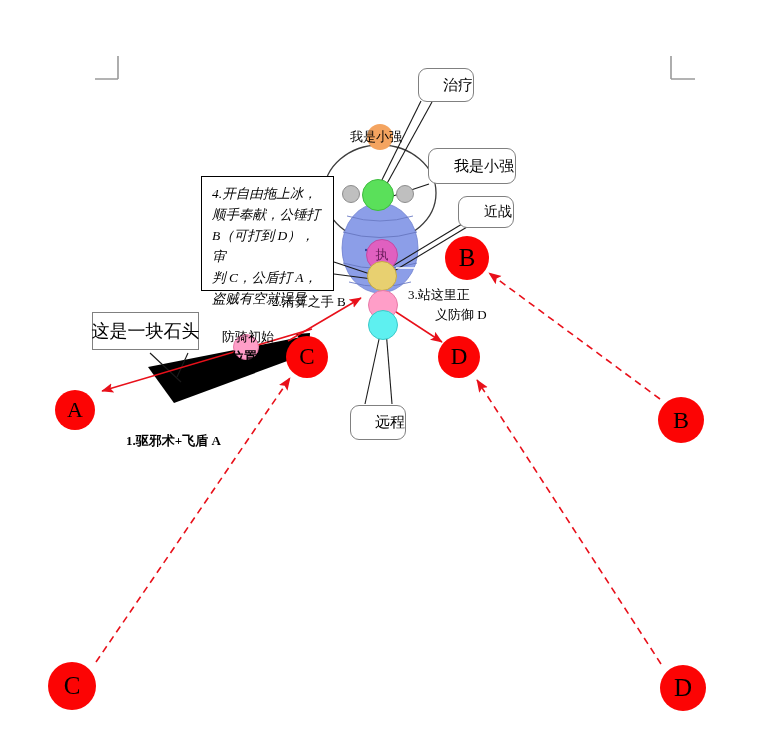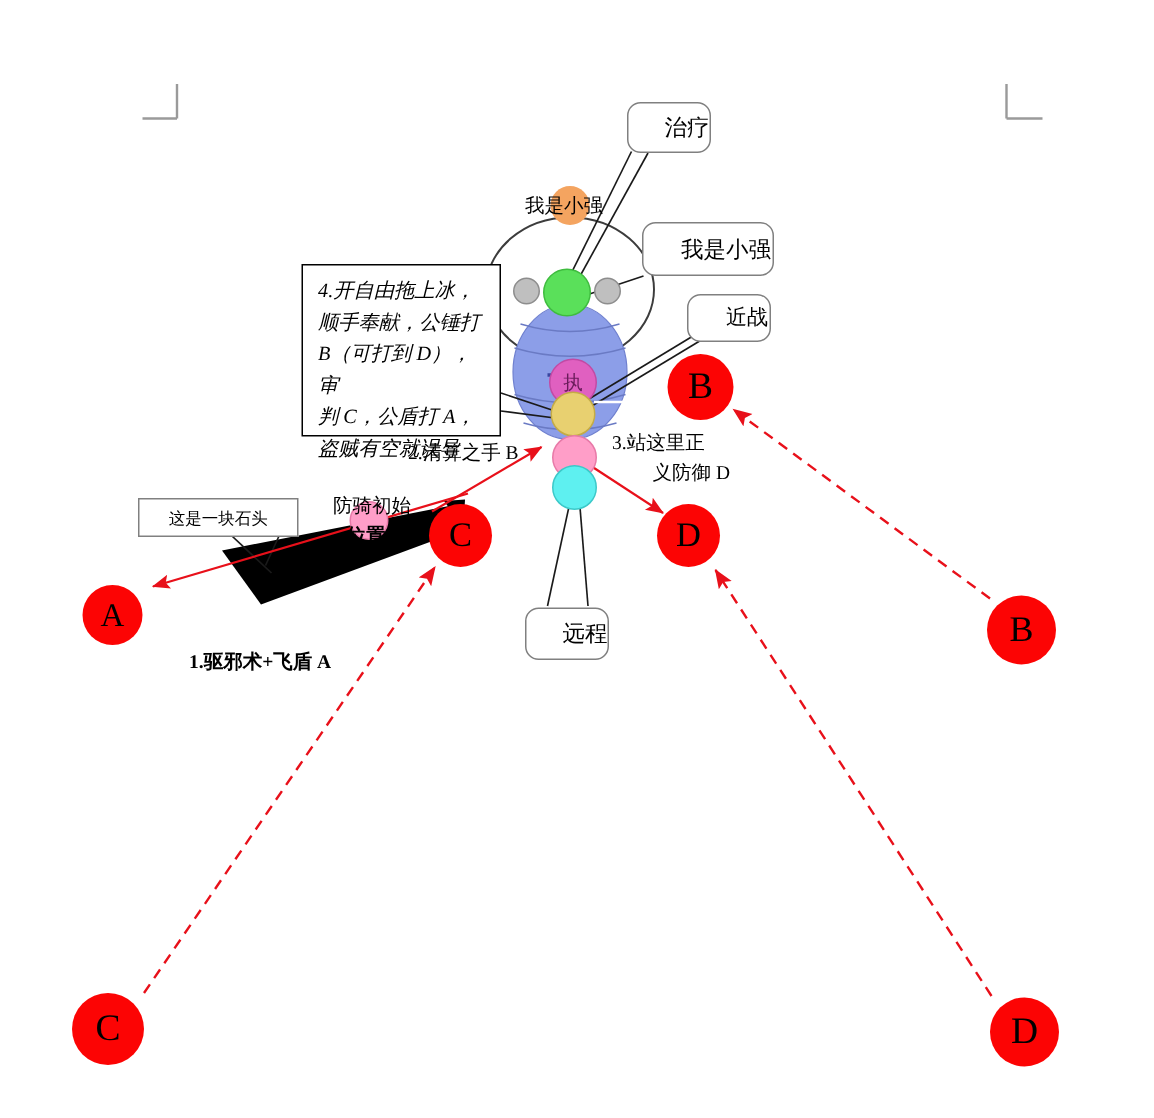--- a/index.html
+++ b/index.html
@@ -179,21 +179,21 @@
   <div class="circle-label" style="left:48px;top:662px;width:48px;height:48px;background:#fc0404;font-size:25px;">C</div>
 
   <div class="circle-label" style="left:660px;top:665px;width:46px;height:46px;background:#fc0404;font-size:25px;">D</div>
 
   <div class="callout round" style="left:418px;top:68px;width:56px;height:34px;font-size:15px;">治疗</div>
 
   <div class="callout round" style="left:428px;top:148px;width:88px;height:36px;font-size:15px;">我是小强</div>
 
   <div class="callout round" style="left:458px;top:196px;width:56px;height:32px;font-size:14px;">近战</div>
 
-  <div class="callout rect" style="left:92px;top:332px;width:107px;height:26px;font-size:11px;">这是一块石头</div>
+  <div class="callout rect" style="left:92px;top:312px;width:107px;height:38px;font-size:18px;">这是一块石头</div>
 
   <div class="callout round" style="left:350px;top:405px;width:56px;height:35px;font-size:15px;">远程</div>
 
   <div class="bigbox" style="left:201px;top:176px;width:133px;height:115px;">4.开自由拖上冰，
 顺手奉献，公锤打
 B（可打到 D），审
 判 C，公盾打 A，
 盗贼有空就误导</div>
 
   <div class="txt" style="left:350px;top:128px;font-size:13px;">我是小强</div>

